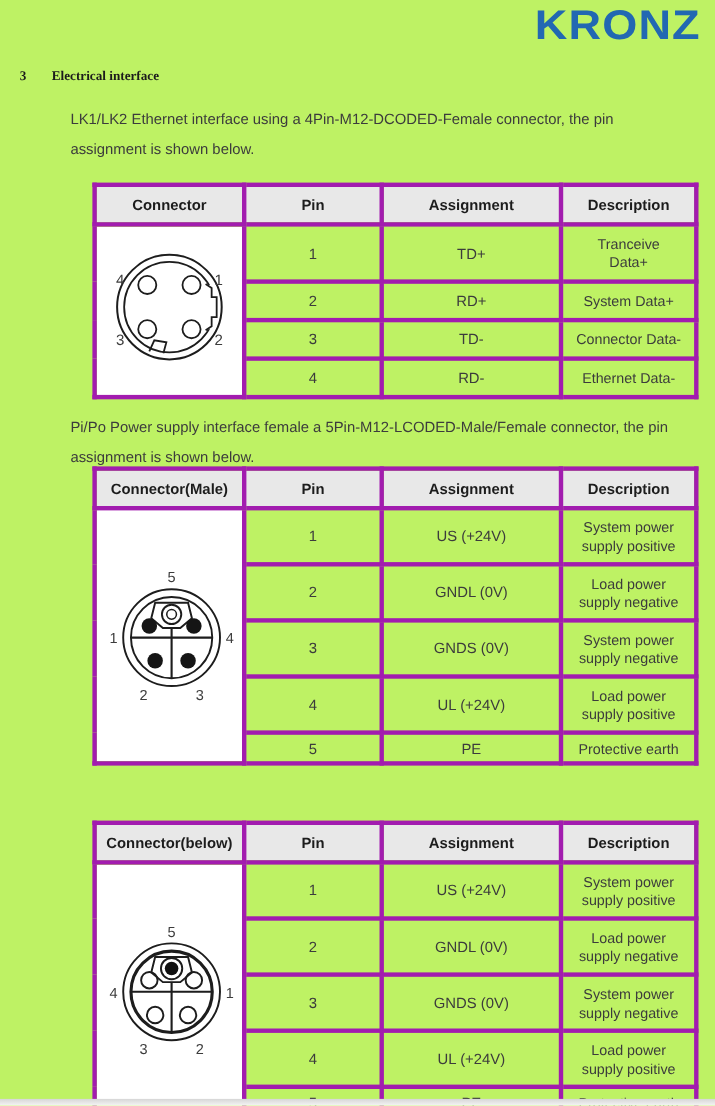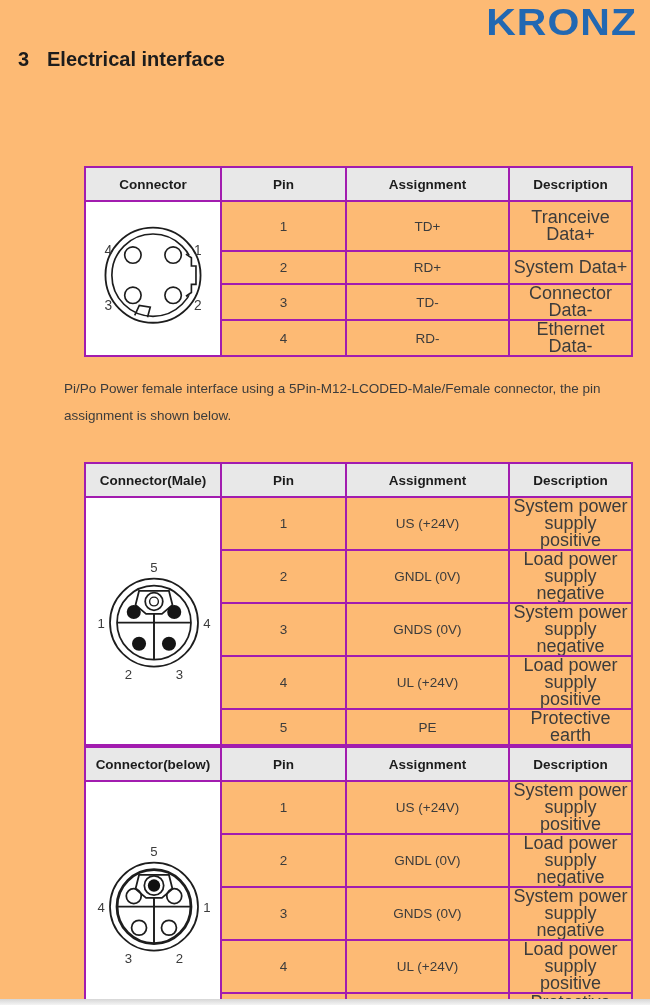--- a/index.html
+++ b/index.html
@@ -1,67 +1,67 @@
 <!DOCTYPE html>
 <html><head>
 <meta charset="utf-8">
 <style>
   html,body{margin:0;padding:0;background:#ffffff;}
   .page{
     position:relative;
     width:650px;height:1005px;
-    background:#fdba74;
+    background:#bef264;
     font-family:"Liberation Sans","DejaVu Sans",sans-serif;
     color:#3c3c3c;
     overflow:hidden;
   }
   .logo{
     position:absolute;top:1px;right:13px;
     font-size:41px;font-weight:bold;
     letter-spacing:1px;
     transform:scaleY(.92);
     transform-origin:top right;
     color:#2268b2;
     font-family:"Liberation Sans",sans-serif;
   }
   .heading{
-    position:absolute;top:48px;left:18px;
-    font-size:20px;font-weight:bold;color:#1c1c1c;
+    position:absolute;top:62px;left:18px;
+    font-size:12px;font-weight:bold;color:#1c1c1c;font-family:Liberation Serif, serif;
   }
   .heading .num{display:inline-block;width:29px;}
   .para{
     position:absolute;left:64px;width:566px;
     font-size:13.5px;line-height:27px;color:#3c3c3c;
   }
   .para1{top:95px;}
   .para2{top:375px;}
   table.spec{
     position:absolute;left:84px;
     border-collapse:collapse;table-layout:fixed;
     width:547px;
     border:2px solid #1f1f1f;
     font-size:13.5px;color:#3c3c3c;
   }
   table.t1{top:166px;}
-  table.t2{top:462px;}
+  table.t2{top:424px;}
   table.t3{top:746px;}
   table.spec th,table.spec td{
-    border:2px solid #a21caf;
+    border:4px solid #a21caf;
     text-align:center;vertical-align:middle;
     padding:0 2px;overflow:hidden;
   }
   table.spec th{
     background:#e8e8e8;color:#1c1c1c;
     font-weight:bold;height:32px;font-size:13.5px;
   }
   tr.h48>td{height:48px;}
   tr.h47>td{height:47px;}
   tr.h31>td{height:31px;}
   tr.h24>td{height:24px;}
-  td.desc{white-space:pre-line;line-height:17px;font-size:18px;}
+  td.desc{white-space:pre-line;line-height:17px;font-size:13px;}
   td.conn{background:#ffffff;}
   .c1{width:136px;} .c2{width:125px;} .c3{width:163px;} .c4{width:123px;}
   svg .ln{stroke:#1d1d1d;fill:none;}
   svg .fillw{fill:#ffffff;}
   svg text{font-family:"Liberation Sans","DejaVu Sans",sans-serif;font-size:15px;fill:#3c3c3c;}
   .page-edge{
     position:absolute;left:0;bottom:0;width:650px;height:6px;
     background:linear-gradient(#d6d6d6,#f4f4f4);
   }
 </style>
@@ -69,20 +69,21 @@
 <body>
 
 <div class="page">
 
   <div class="logo">KRONZ</div>
 
   <div class="heading">
     <span class="num">3</span><span>Electrical interface</span>
   </div>
 
+  <div class="para para1">LK1/LK2 Ethernet interface using a 4Pin-M12-DCODED-Female connector, the pin assignment is shown below.</div>
 
   <table class="spec t1">
     <colgroup>
         <col class="c1">
         <col class="c2">
         <col class="c3">
         <col class="c4">
       </colgroup>
     <thead>
       <tr>
@@ -127,21 +128,21 @@
         <td class="desc">Connector Data-</td>
       </tr>
       <tr class="h31">
         <td>4</td>
         <td>RD-</td>
         <td class="desc">Ethernet Data-</td>
       </tr>
     </tbody>
   </table>
 
-  <div class="para para2">Pi/Po Power female interface using a 5Pin-M12-LCODED-Male/Female connector, the pin assignment is shown below.</div>
+  <div class="para para2">Pi/Po Power supply interface female a 5Pin-M12-LCODED-Male/Female connector, the pin assignment is shown below.</div>
 
   <table class="spec t2">
     <colgroup>
         <col class="c1">
         <col class="c2">
         <col class="c3">
         <col class="c4">
       </colgroup>
     <thead>
       <tr>

